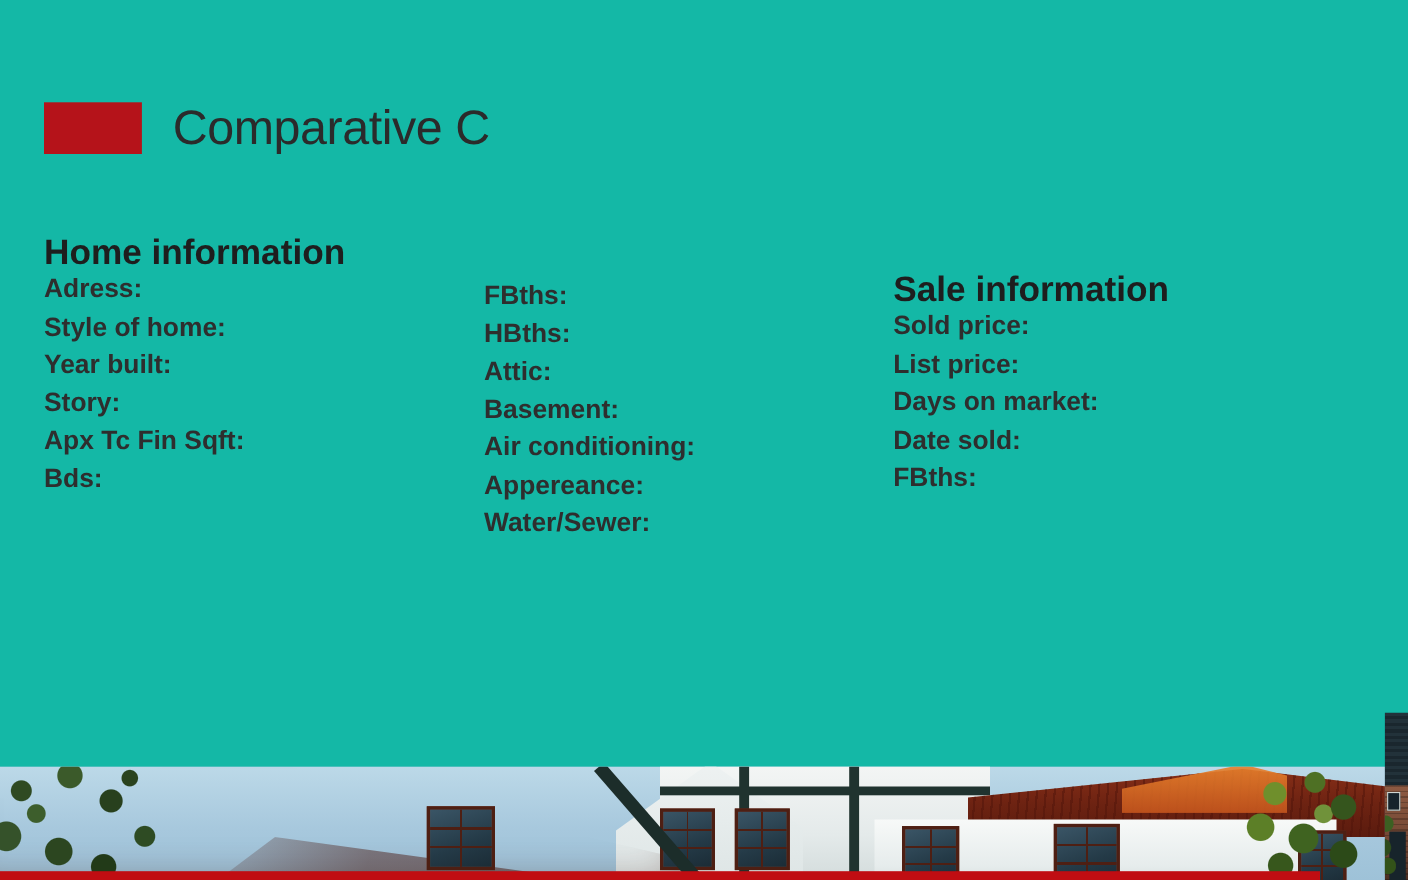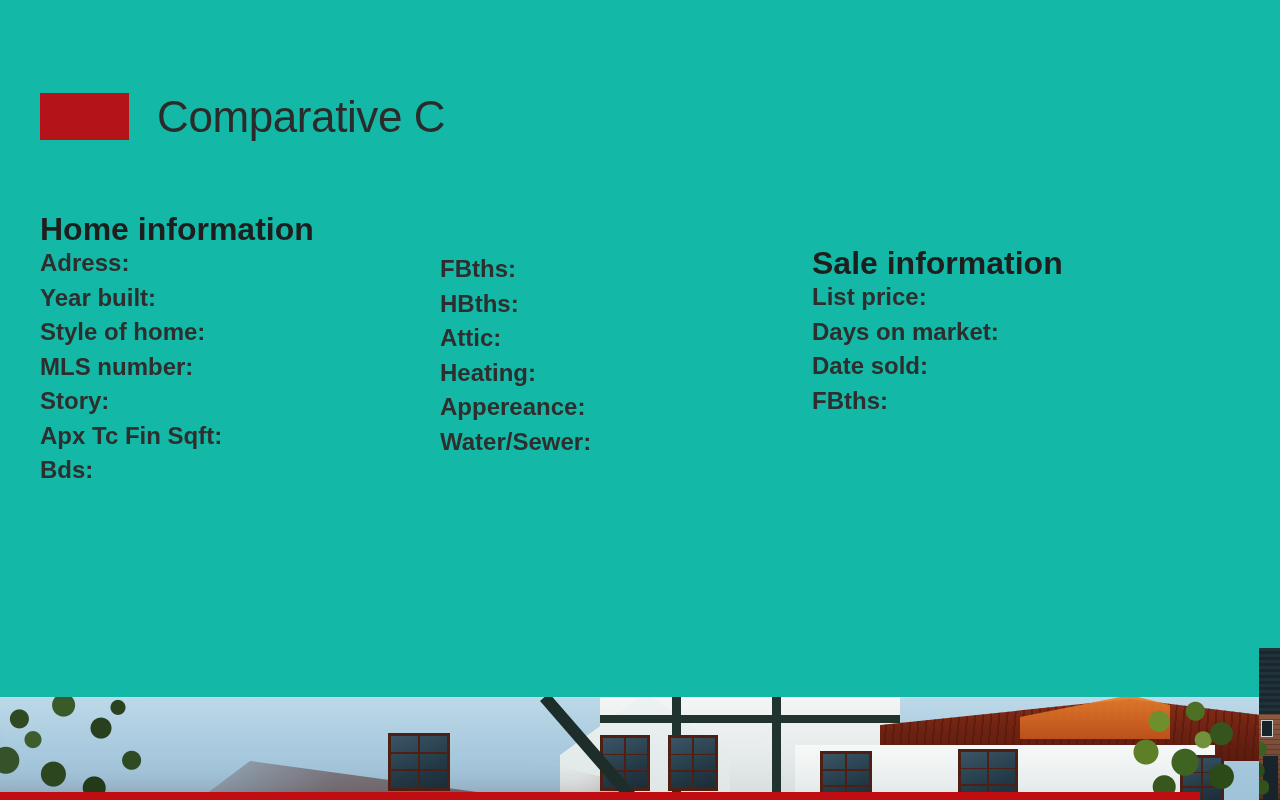--- a/index.html
+++ b/index.html
@@ -229,39 +229,40 @@
 <div id="slide">
 
   <div id="title-block">
     <div id="title-accent"></div>
     <div id="title-text">Comparative C</div>
   </div>
 
   <div class="col" id="col-home">
     <div class="col-heading">Home information</div>
     <div class="field">Adress:</div>
+    <div class="field">Style of home:</div>
     <div class="field">Year built:</div>
-    <div class="field">Style of home:</div>
-    <div class="field">MLS number:</div>
     <div class="field">Story:</div>
     <div class="field">Apx Tc Fin Sqft:</div>
     <div class="field">Bds:</div>
   </div>
 
   <div class="col" id="col-feat">
     <div class="field">FBths:</div>
     <div class="field">HBths:</div>
     <div class="field">Attic:</div>
-    <div class="field">Heating:</div>
+    <div class="field">Basement:</div>
+    <div class="field">Air conditioning:</div>
     <div class="field">Appereance:</div>
     <div class="field">Water/Sewer:</div>
   </div>
 
   <div class="col" id="col-sale">
     <div class="col-heading">Sale information</div>
+    <div class="field">Sold price:</div>
     <div class="field">List price:</div>
     <div class="field">Days on market:</div>
     <div class="field">Date sold:</div>
     <div class="field">FBths:</div>
   </div>
 
   <div id="photo-band">
     <div class="sky"></div>
     <div class="wall-a"></div>
     <div class="gable-a"></div>

